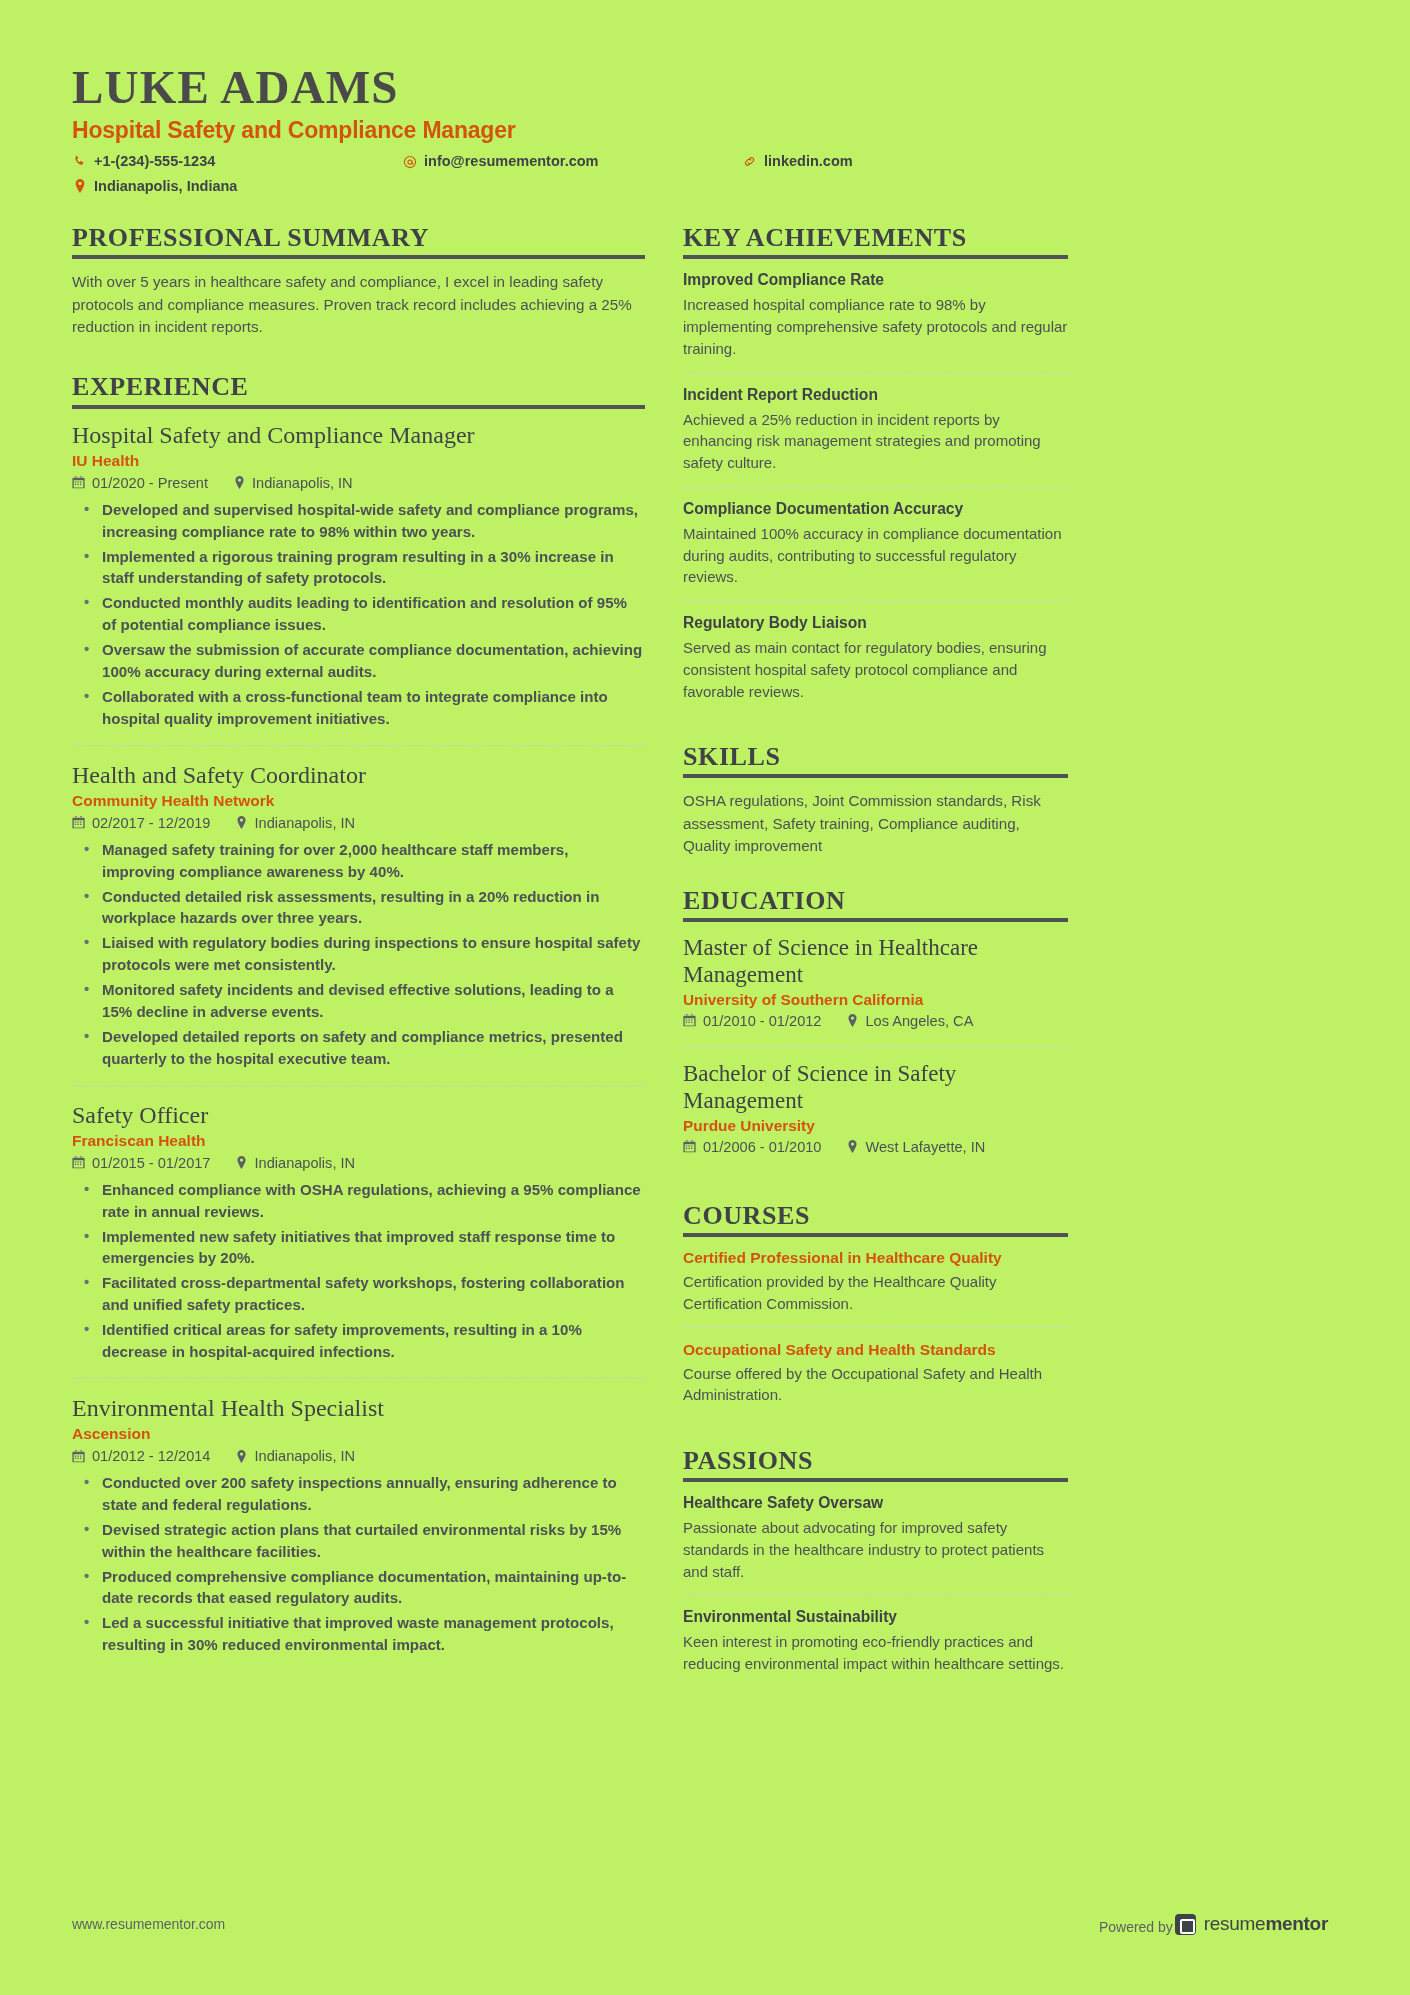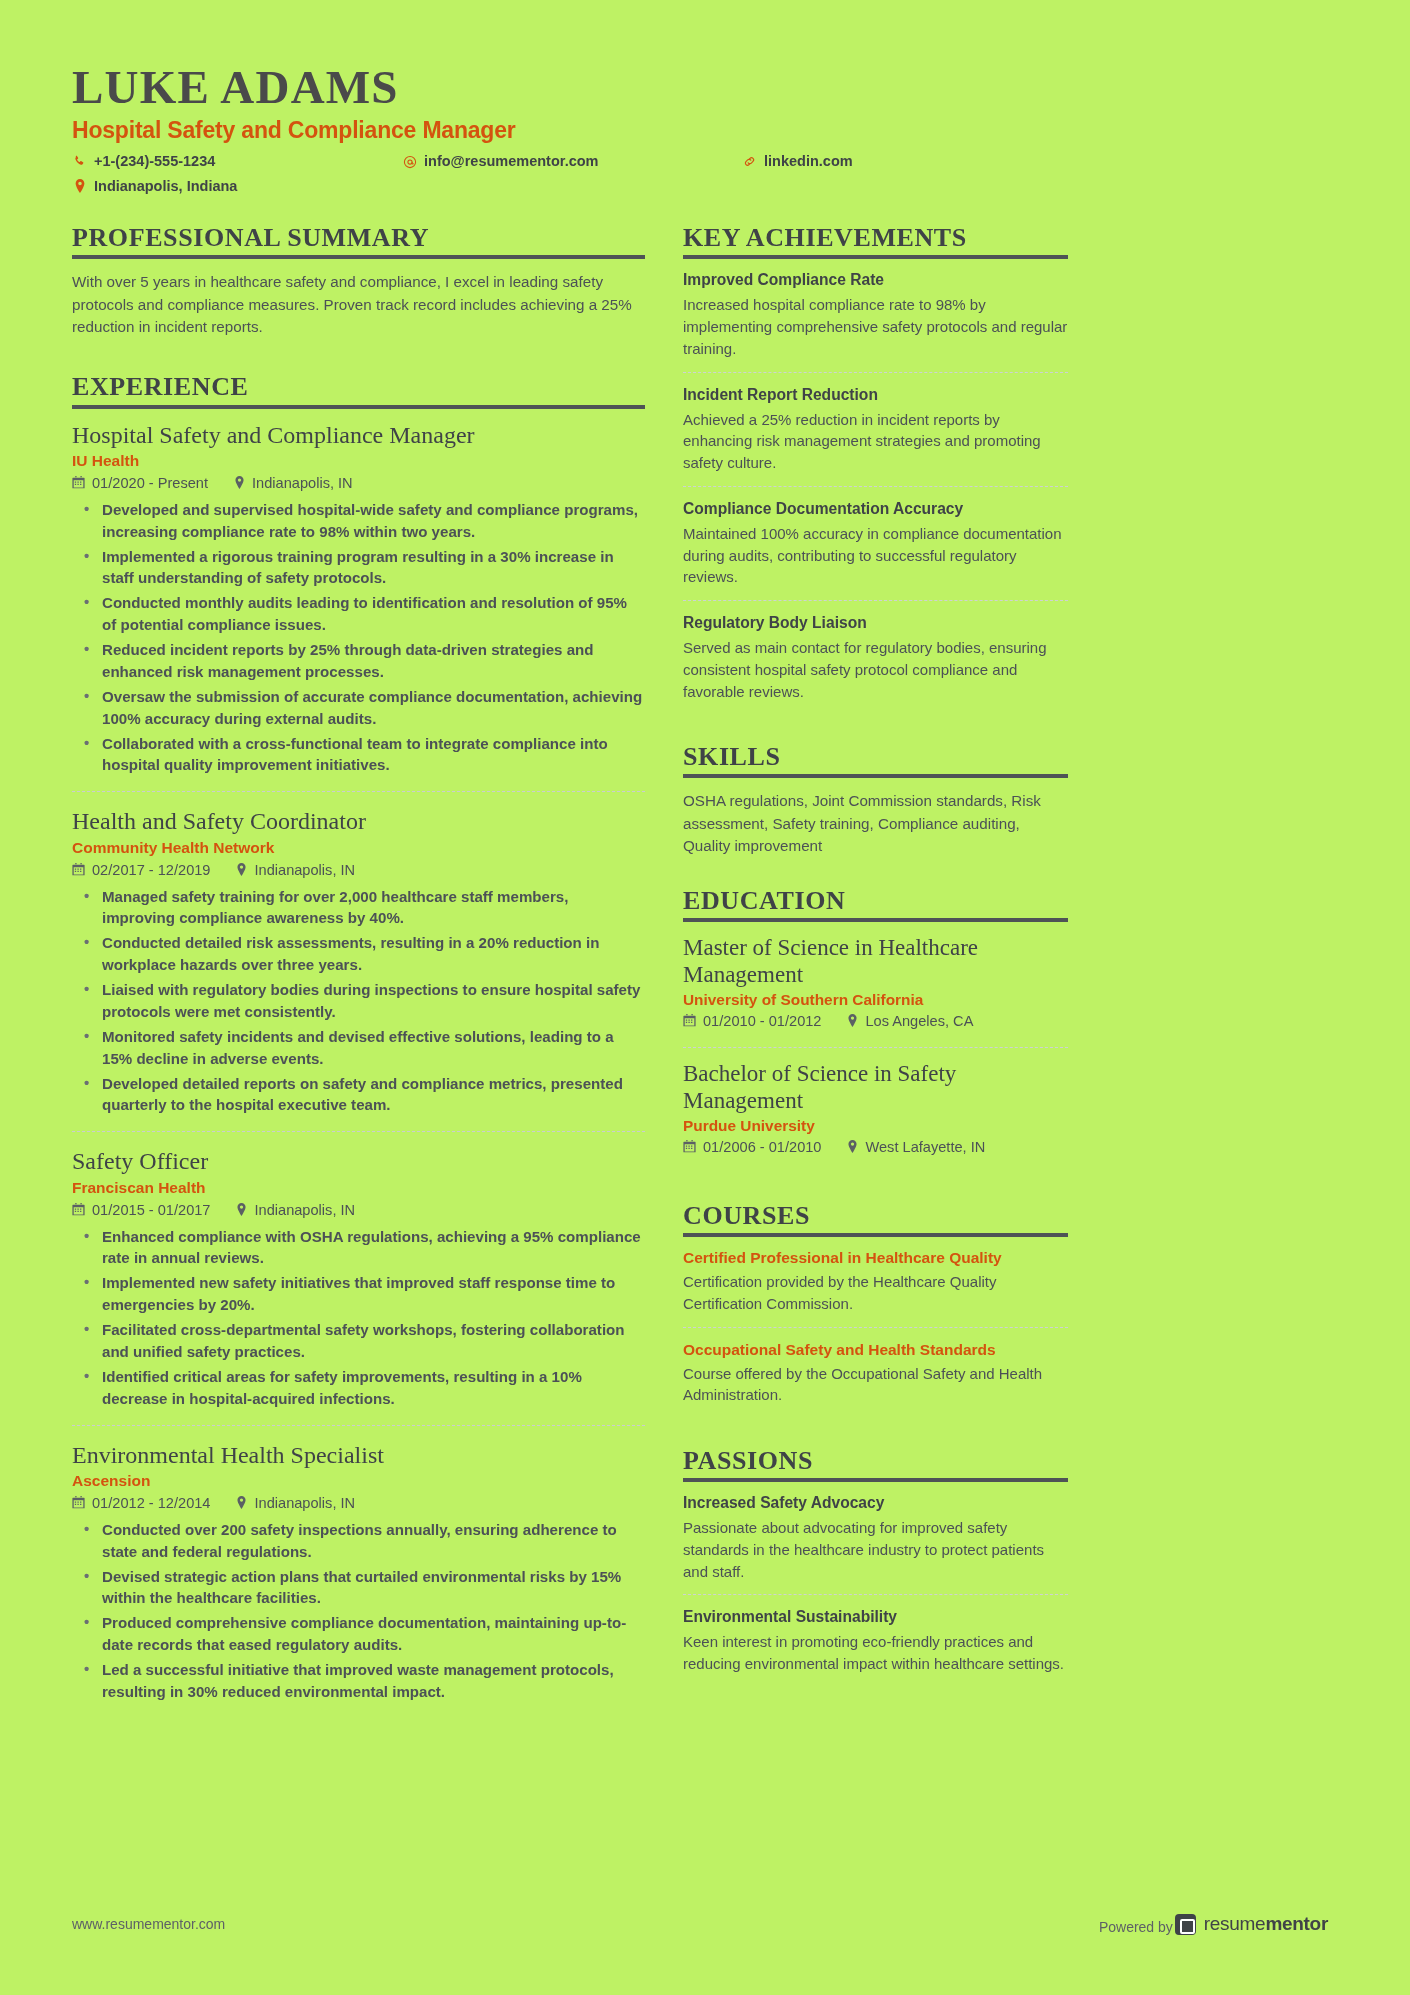--- a/index.html
+++ b/index.html
@@ -313,21 +313,20 @@
                       <path d="M6 0C3.2 0 1 2.2 1 5c0 3.6 5 11 5 11s5-7.4 5-11c0-2.8-2.2-5-5-5zm0 7a2 2 0 1 1 0-4 2 2 0 0 1 0 4z"></path>
                     </svg>
                   </span>
                 <span>Indianapolis, IN</span>
               </span>
             </div>
             <ul class="bullets">
               <li>Developed and supervised hospital-wide safety and compliance programs, increasing compliance rate to 98% within two years.</li>
               <li>Implemented a rigorous training program resulting in a 30% increase in staff understanding of safety protocols.</li>
               <li>Conducted monthly audits leading to identification and resolution of 95% of potential compliance issues.</li>
-              <li>Reduced incident reports by 25% through data-driven strategies and enhanced risk management processes.</li>
               <li>Oversaw the submission of accurate compliance documentation, achieving 100% accuracy during external audits.</li>
               <li>Collaborated with a cross-functional team to integrate compliance into hospital quality improvement initiatives.</li>
             </ul>
           </div>
 
           <div class="entry">
             <div class="entry-title">Health and Safety Coordinator</div>
             <div class="entry-org">Community Health Network</div>
             <div class="meta-row">
               <span class="meta-item">
@@ -510,21 +509,21 @@
             <div class="course-title">Occupational Safety and Health Standards</div>
             <div class="course-desc">Course offered by the Occupational Safety and Health Administration.</div>
           </div>
         </div>
       </div>
 
       <div class="section">
         <div class="section-title">PASSIONS</div>
         <div class="section-body">
           <div class="passion">
-            <div class="passion-title">Increased Safety Advocacy</div>
+            <div class="passion-title">Healthcare Safety Oversaw</div>
             <div class="passion-desc">Passionate about advocating for improved safety standards in the healthcare industry to protect patients and staff.</div>
           </div>
           <div class="passion">
             <div class="passion-title">Environmental Sustainability</div>
             <div class="passion-desc">Keen interest in promoting eco-friendly practices and reducing environmental impact within healthcare settings.</div>
           </div>
         </div>
       </div>
 
     </div>

